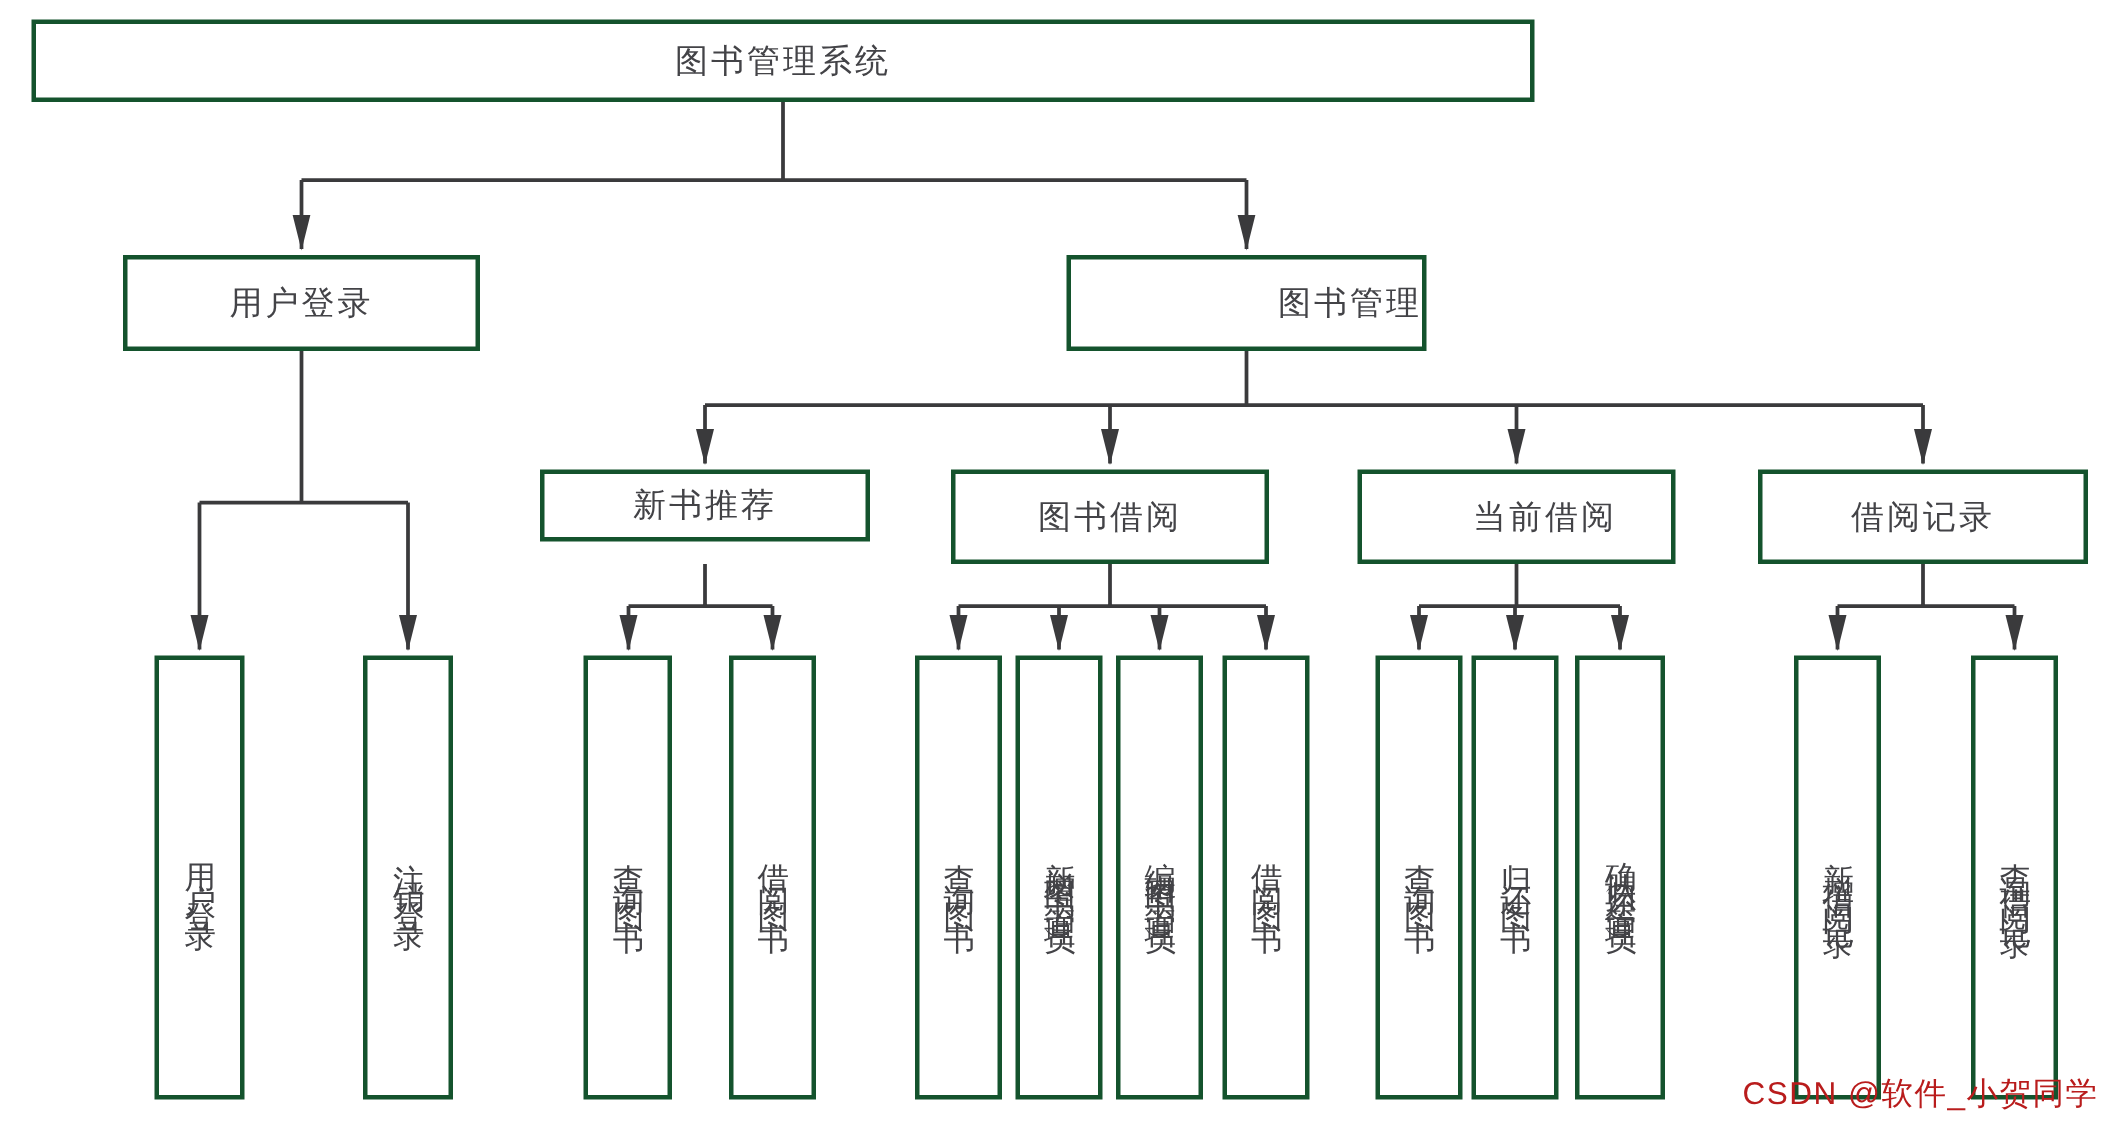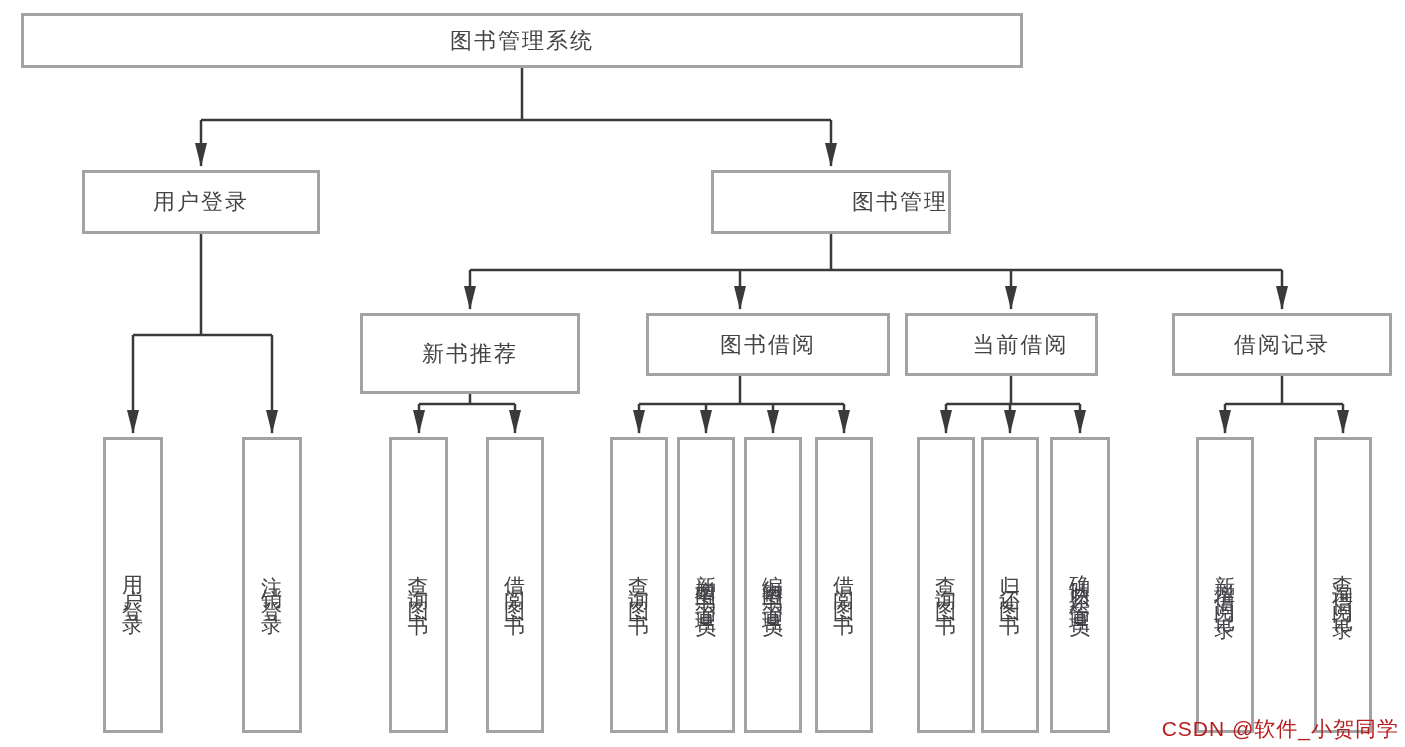--- a/index.html
+++ b/index.html
@@ -17,21 +17,21 @@
     width: 1405px; height: 747px;
     stroke: #3a3a3c;
     stroke-width: 2.5;
     fill: none;
     z-index: 1;
   }
   svg.wires .head { fill: #3a3a3c; stroke: none; }
   .node {
     position: absolute;
     box-sizing: border-box;
-    border: 3px solid #a3a3a3;
+    border: 3px solid #14532d;
     background: #ffffff;
     display: flex;
     align-items: center;
     justify-content: center;
     color: #434347;
     font-size: 22px;
     letter-spacing: 2px;
     z-index: 2;
   }
   .leaf span {
@@ -104,27 +104,27 @@
     <span>图书管理系统</span>
   </div>
 
   <div class="node" style="left:82px; top:170px; width:238px; height:64px;">
     <span>用户登录</span>
   </div>
   <div class="node" style="left:711px; top:170px; width:240px; height:64px;justify-content:flex-end;">
     <span>图书管理</span>
   </div>
 
-  <div class="node" style="left:360px; top:313px; width:220px; height:81px;">
+  <div class="node" style="left:360px; top:313px; width:220px; height:48px;">
     <span>新书推荐</span>
   </div>
-  <div class="node" style="left:634px; top:313px; width:244px; height:63px;margin-left:12px;">
+  <div class="node" style="left:634px; top:313px; width:212px; height:63px;">
     <span>图书借阅</span>
   </div>
-  <div class="node" style="left:905px; top:313px; width:193px; height:63px;padding-left:38px;">
+  <div class="node" style="left:905px; top:313px; width:212px; height:63px;padding-left:38px;">
     <span>当前借阅</span>
   </div>
   <div class="node" style="left:1172px; top:313px; width:220px; height:63px;">
     <span>借阅记录</span>
   </div>
 
   <div class="node leaf" style="left:103px; top:437px; width:60px; height:296px;">
     <span>用户登录</span>
   </div>
   <div class="node leaf" style="left:242px; top:437px; width:60px; height:296px;">

